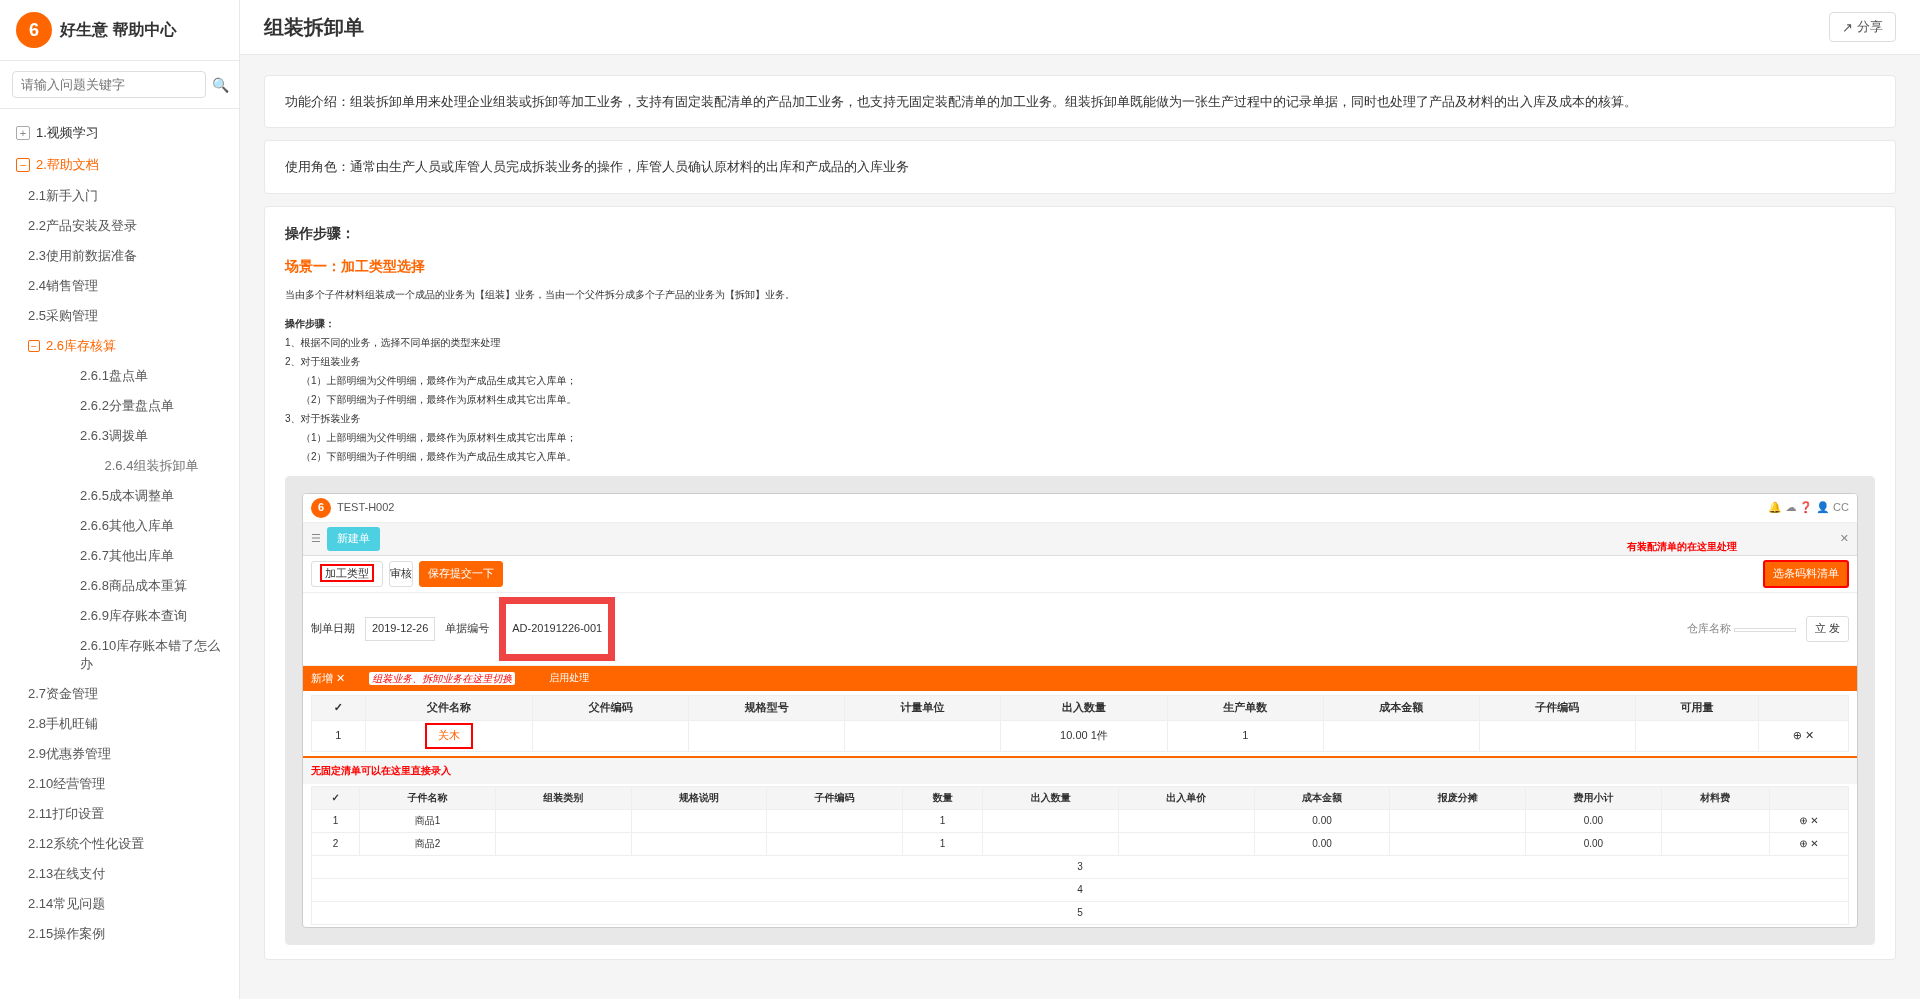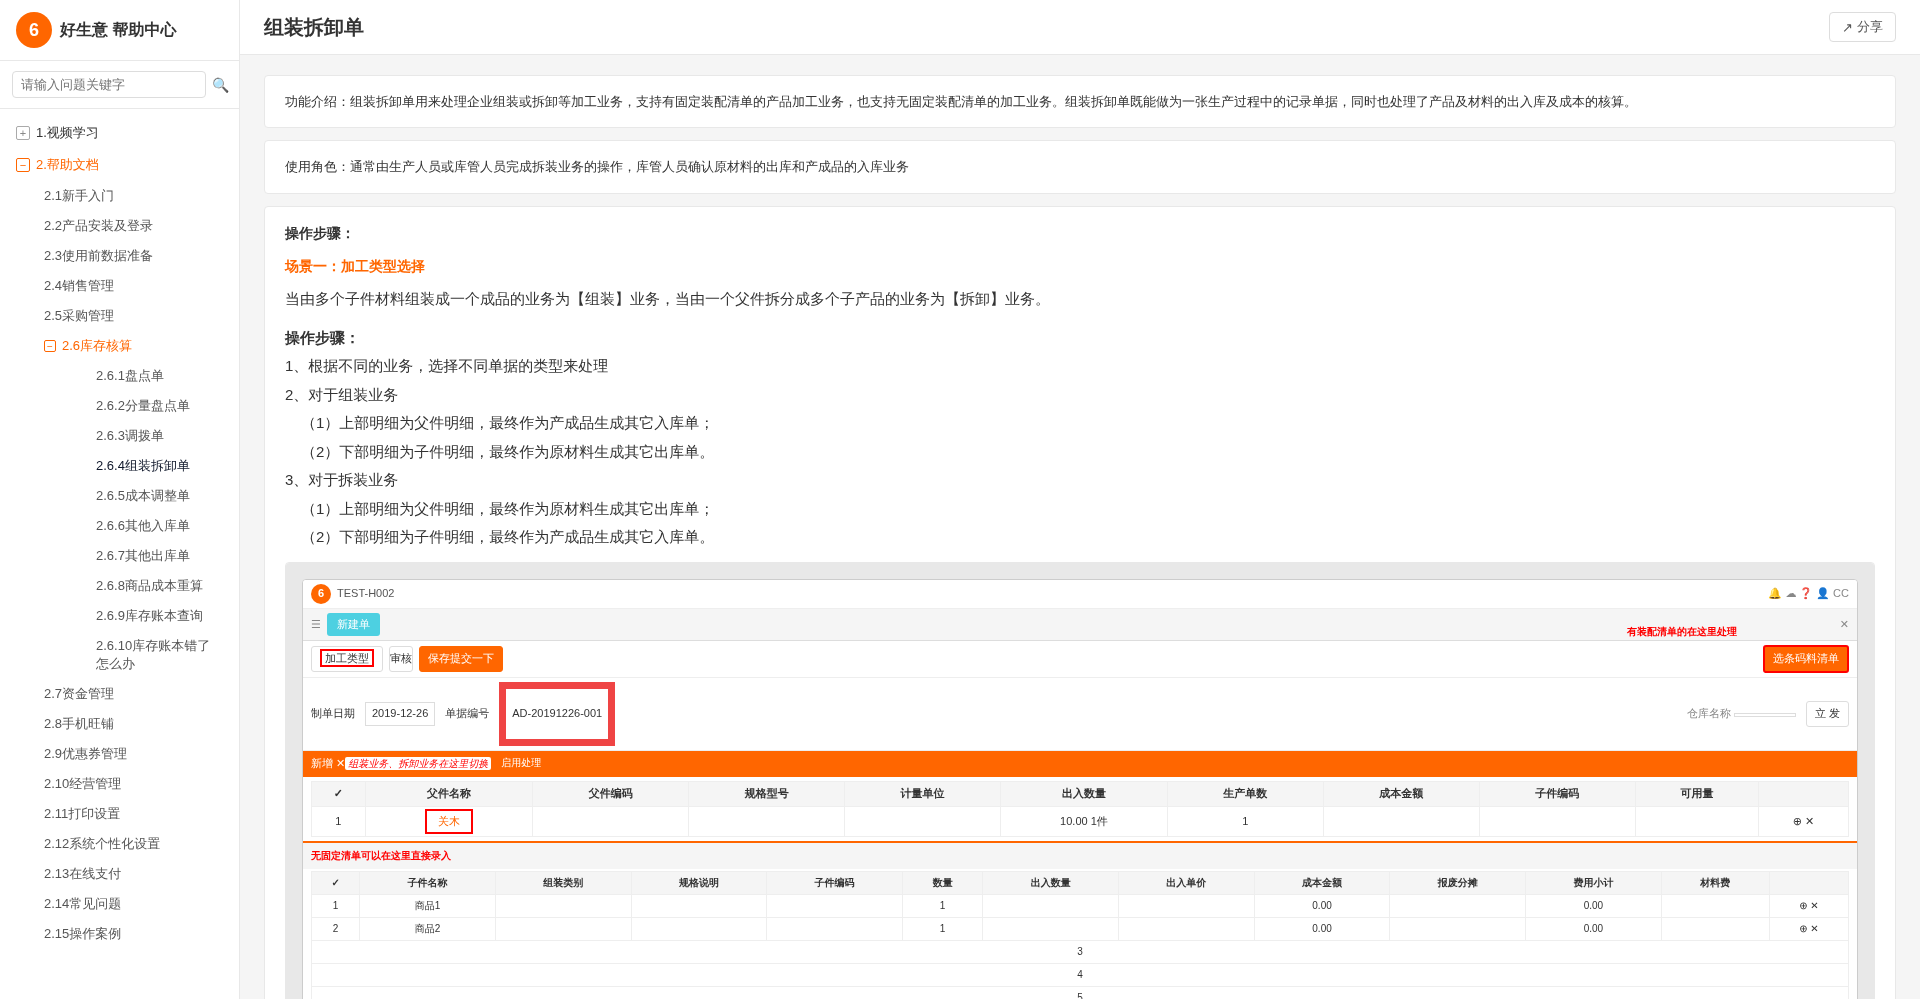--- a/index.html
+++ b/index.html
@@ -101,21 +101,21 @@
       justify-content: center;
       margin-right: 6px;
       font-size: 11px;
       color: #f60;
       flex-shrink: 0;
     }
     .nav-section-title.active {
       color: #f60;
     }
     .nav-sub-items {
-      padding-left: 44px;
+      padding-left: 28px;
     }
     .nav-sub-item {
       padding: 6px 16px 6px 0;
       font-size: 13px;
       color: #555;
       cursor: pointer;
     }
     .nav-sub-group {
       padding-left: 0;
     }
@@ -133,21 +133,21 @@
     .nav-sub-group-title.active .minus-icon {
       border-color: #f60;
       color: #f60;
     }
     .nav-leaf {
       padding: 6px 16px 6px 36px;
       font-size: 13px;
       color: #555;
       cursor: pointer;
     }
-    .nav-leaf.active { color: #0f172a; }
+    .nav-leaf.active { color: #737373; text-align: center; }
 
     
     #main {
       flex: 1;
       display: flex;
       flex-direction: column;
       overflow: hidden;
       background: #f5f5f5;
     }
     #main-header {
@@ -198,21 +198,21 @@
       color: #333;
       margin-bottom: 8px;
     }
     .step-title {
       font-size: 14px;
       font-weight: bold;
       color: #f60;
       margin-bottom: 6px;
     }
     .step-body {
-      font-size: 15px;
+      font-size: 10px;
       color: #333;
       line-height: 1.9;
     }
     .bold { font-weight: bold; }
 
     
     .screenshot-container {
       background: #fff;
       border: 1px solid #e8e8e8;
       border-radius: 4px;
@@ -404,21 +404,21 @@
 
             <div style="padding:4px 8px;background:#fff;border-bottom:1px solid #eee;display:flex;align-items:center;gap:10px;font-size:11px;">
               <span>制单日期</span>
               <span style="border:1px solid #ddd;padding:1px 6px;">2019-12-26</span>
               <span>单据编号</span>
               <span style="border:7px solid #ef4444;padding:15px 6px;">AD-20191226-001</span>
               <span style="color:#888;margin-left:auto;">仓库名称 <span style="border:1px solid #ddd;padding:1px 30px;display:inline-block;"></span></span>
               <span style="border:1px solid #ddd;padding:2px 8px;border-radius:3px;background:#fff;font-size:11px;">立 发</span>
             </div>
 
-            <div style="background:#f60;padding:3px 8px;display:flex;align-items:flex-start;gap:0;font-size:11px;color:#fff;position:relative;">
+            <div style="background:#f60;padding:3px 8px;display:flex;align-items:flex-start;gap:24px;font-size:11px;color:#fff;position:relative;">
               <span>新增 ✕</span>
               <span style="color:#fff;font-style:italic;">
                 <span style="color:red;background:#fff;padding:1px 3px;border-radius:2px;font-size:10px;">组装业务、拆卸业务在这里切换</span>
               </span>
               <span style="color:#fff;font-size:10px;margin-left:10px;">启用处理</span>
             </div>
 
             <div style="padding:4px 8px;overflow-x:auto;">
               <table class="mock-table" style="width:100%;">
                 <thead>

